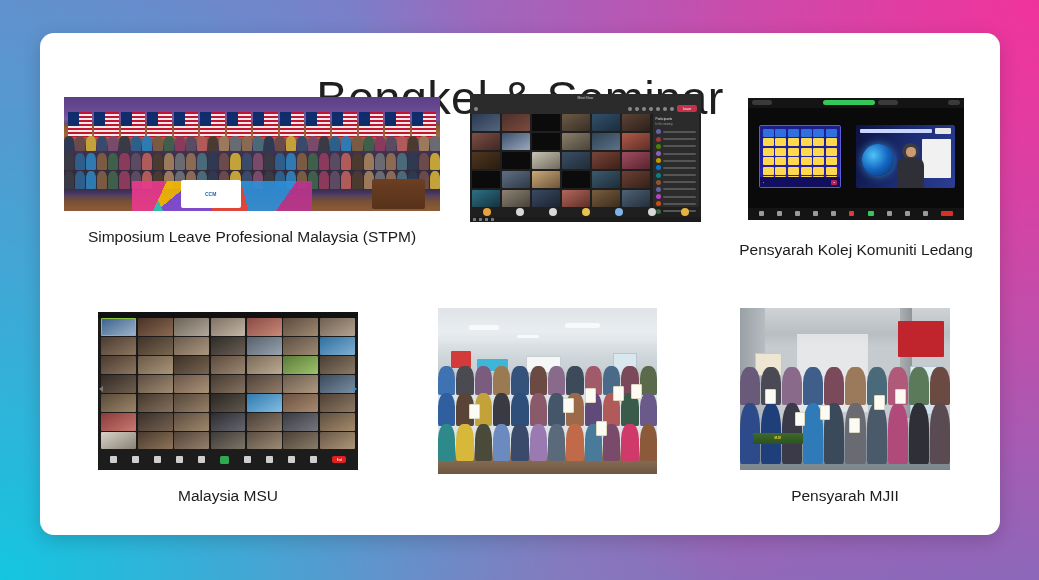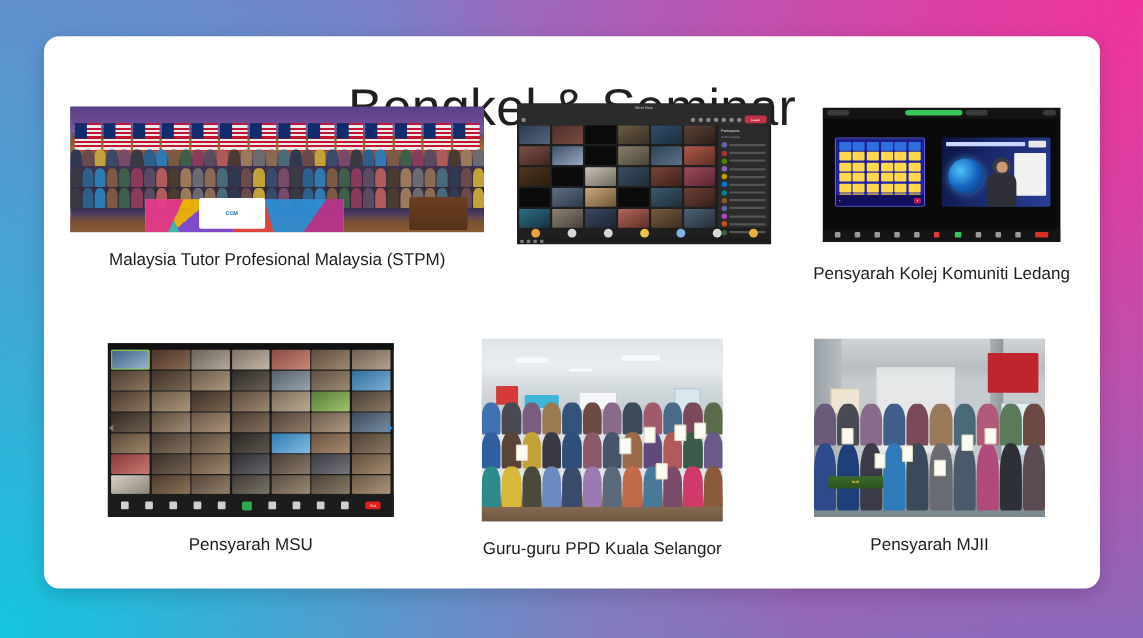--- a/index.html
+++ b/index.html
@@ -451,21 +451,21 @@
             <div class="person" style="background: rgb(106, 74, 74);"></div>
             <div class="person" style="background: rgb(196, 162, 58);"></div>
           </div>
       </div>
       <div class="geo-foreground"></div>
       <div class="banner-ccm">
         <span>CCM</span>
       </div>
       <div class="podium-right"></div>
     </div>
-    <div class="caption" style="top:132px;">Malaysia Tutor Profesional Malaysia (STPM)</div>
+    <div class="caption" style="top:132px;">Simposium Leave Profesional Malaysia (STPM)</div>
   </div>
 
   <div class="figure" style="left:430px; top:61px; width:231px; height:163px;">
     <div class="thumb ph-teams" style="top:0; width:231px; height:128px;">
       <div class="teams-titlebar">
         <span class="tt-text">Meet Now</span>
       </div>
       <div class="teams-toolbar">
         <div class="tb-dot"></div>
         <div class="tb-spacer"></div>
@@ -747,21 +747,21 @@
         <div class="zg-t-green"></div>
         <div class="zg-t-item"></div>
         <div class="zg-t-item"></div>
         <div class="zg-t-item"></div>
         <div class="zg-t-item"></div>
         <div class="zg-t-end">
           <span>End</span>
         </div>
       </div>
     </div>
-    <div class="caption" style="top:176px;">Pensyarah MSU</div>
+    <div class="caption" style="top:176px;">Malaysia MSU</div>
   </div>
 
   <div class="figure" style="left:398px; top:275px; width:219px; height:196px;">
     <div class="thumb ph-ppd" style="top:0; width:219px; height:166px;">
       <div class="ppd-ceil-light" style="left:14%; top:10%; width:14%;"></div>
       <div class="ppd-ceil-light" style="left:58%; top:9%; width:16%;"></div>
       <div class="ppd-ceil-light" style="left:36%; top:16%; width:10%; height:2%;"></div>
       <div class="ppd-banner-red"></div>
       <div class="ppd-banner-blue"></div>
       <div class="ppd-banner-white"></div>
@@ -810,21 +810,20 @@
           <div class="ppd-p" style="background:#8a5a3a"></div>
         </div>
       </div>
       <div class="cert" style="left:14%; top:58%;"></div>
       <div class="cert" style="left:57%; top:54%;"></div>
       <div class="cert" style="left:67%; top:48%;"></div>
       <div class="cert" style="left:80%; top:47%;"></div>
       <div class="cert" style="left:88%; top:46%;"></div>
       <div class="cert" style="left:72%; top:68%;"></div>
     </div>
-    <div class="caption" style="top:184px;">Guru-guru PPD Kuala Selangor</div>
   </div>
 
   <div class="figure" style="left:700px; top:275px; width:210px; height:194px;">
     <div class="thumb ph-mjii" style="top:0; width:210px; height:162px;">
       <div class="mj-pillar-l"></div>
       <div class="mj-pillar-r"></div>
       <div class="mj-redboard"></div>
       <div class="mj-glass"></div>
       <div class="mj-notice"></div>
       <div class="mj-window"></div>

